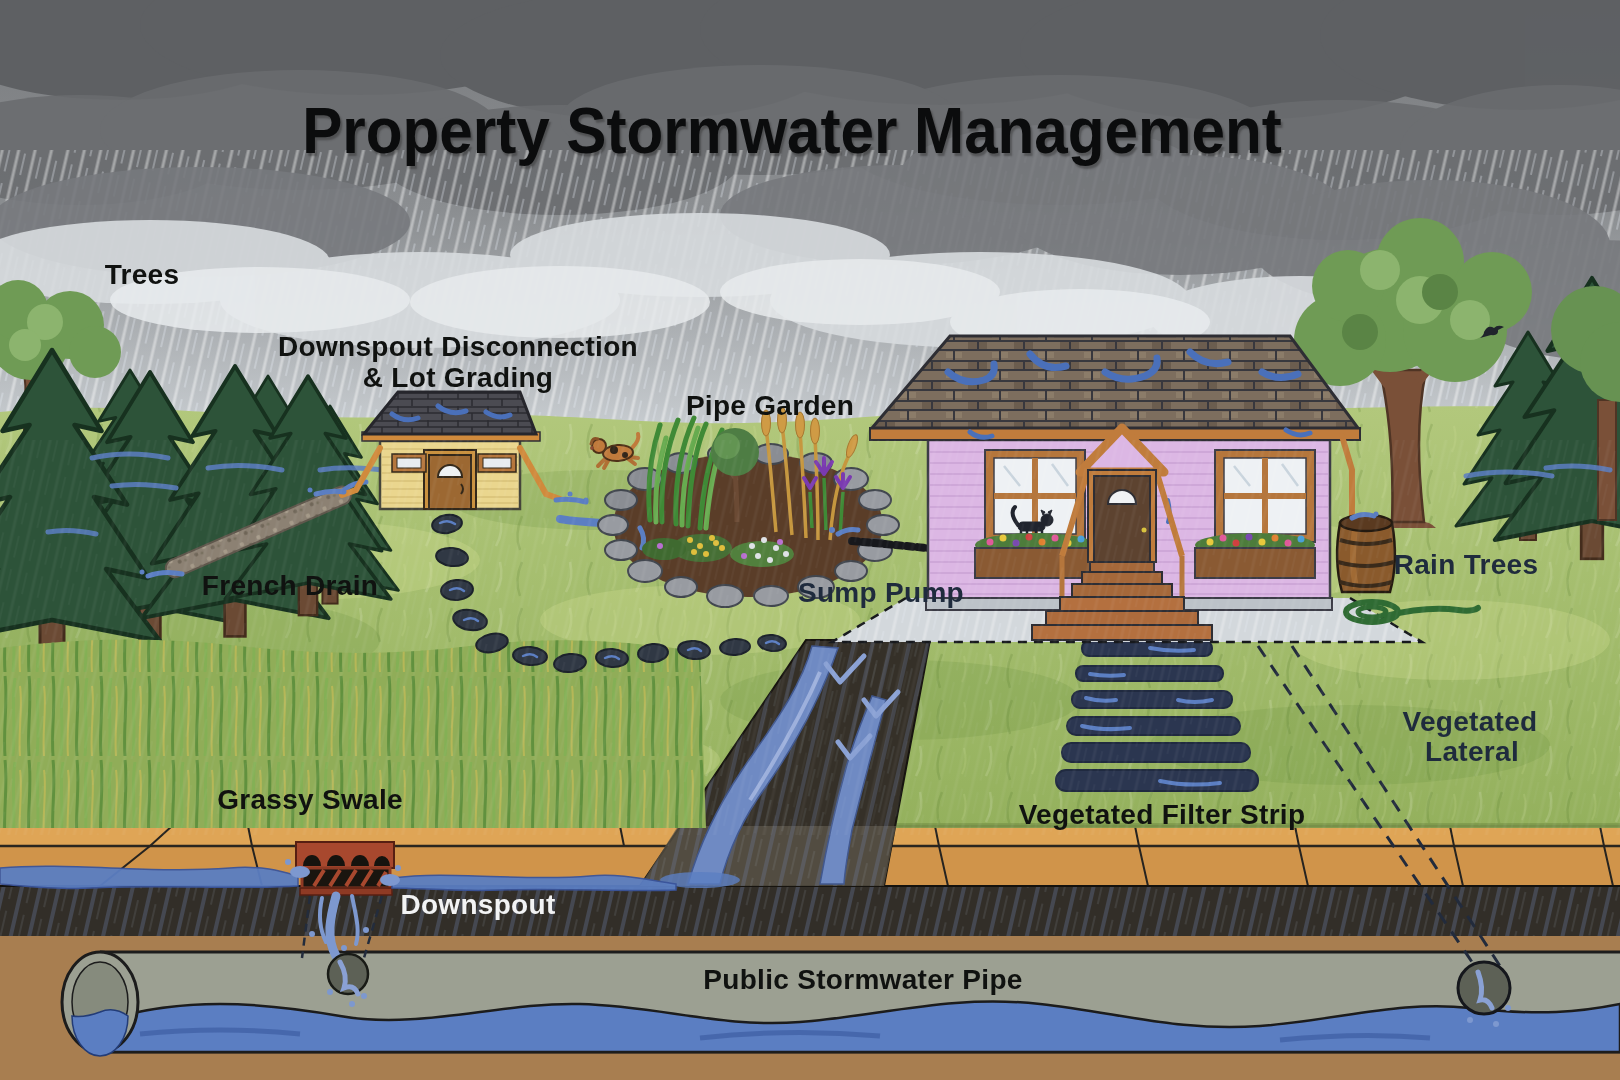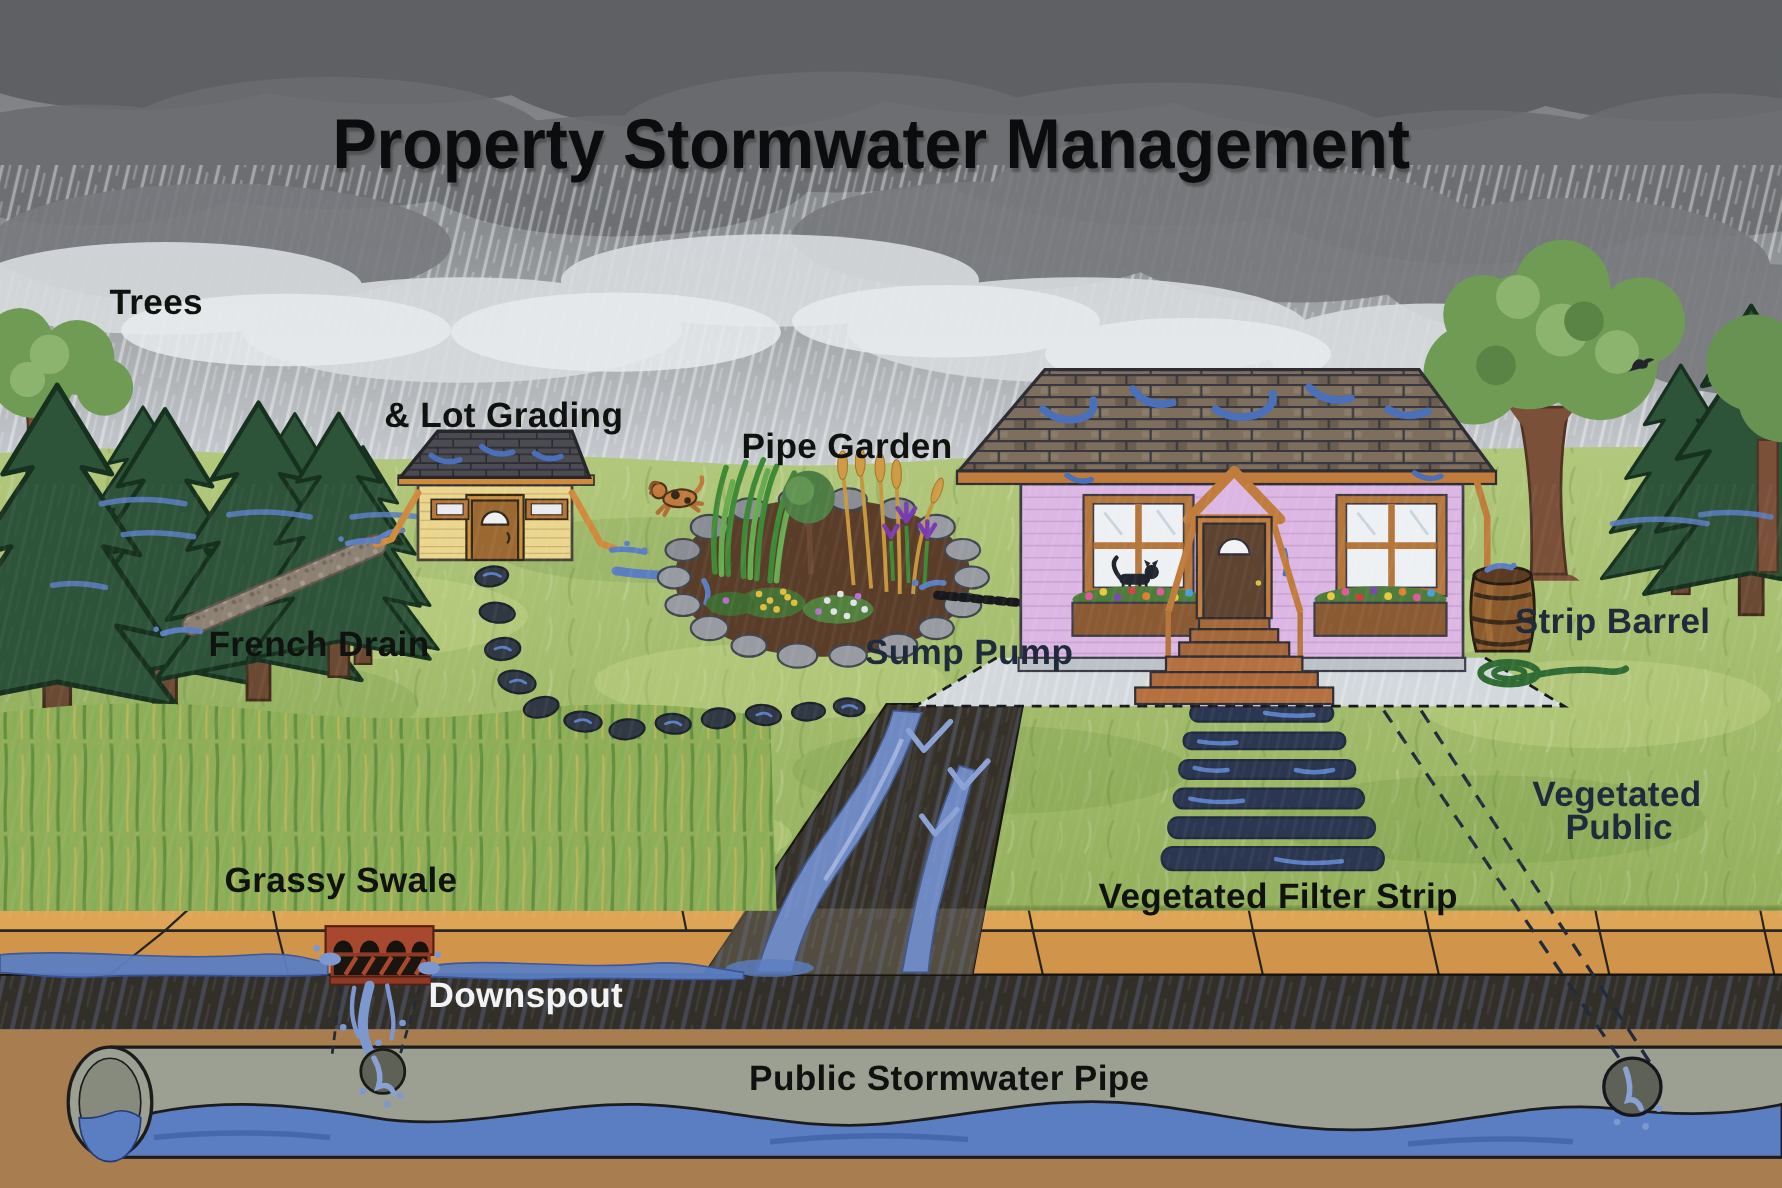--- a/index.html
+++ b/index.html
@@ -1,19 +1,19 @@
 <!DOCTYPE html>
 <html style="--label-dark: #101210; --label-navy: #1f2b3d; --label-light: #f2f3f4; --sky-gray: #7d7f82; --cloud-dark: #5d5f62; --rain-light: #dfe4e8; --grass-green: #a3bf6c; --water-blue: #5b7ec2; --sidewalk-orange: #d0944a; --road-dark: #322e28; --soil-brown: #a87e50; --pipe-gray: #9ca092; --house-pink: #dcb7e4; --shed-yellow: #ead68e; --trim-brown: #c07c3c;"><head>
 <meta charset="utf-8">
 <style>
   html,body{margin:0;padding:0;background:#1c1c1e;}
   .stage{position:relative;width:1620px;height:1080px;overflow:hidden;
          font-family:"Liberation Sans",sans-serif;background:#cfd5da;}
   .stage svg{position:absolute;left:0;top:0;}
-  .lbl{position:absolute;transform:translate(-50%,-50%);font-weight:700;font-size:32px;
+  .lbl{position:absolute;transform:translate(-50%,-50%);font-weight:700;font-size:28px;
        color:var(--label-dark,#101210);white-space:nowrap;letter-spacing:.3px;}
   .lbl.navy{color:var(--label-navy,#1f2b3d);}
   .lbl.light{color:var(--label-light,#f2f3f4);}
   .title{position:absolute;left:792px;top:131px;transform:translate(-50%,-50%) scaleX(.94);
          font-size:64px;font-weight:700;color:#0b0c0d;white-space:nowrap;
          text-shadow:2px 3px 2px rgba(45,45,45,.45);}
 </style>
 </head>
 <body>
 
@@ -539,24 +539,25 @@
     <ellipse cx="1366" cy="523" rx="26" ry="8" fill="#5a3a20" stroke="#241a10" stroke-width="2.5"></ellipse>
     <path d="M1352,518 q10,-6 22,-2" stroke="#5b7ec2" stroke-width="5" fill="none" stroke-linecap="round"></path>
     <circle cx="1376" cy="514" r="2.5" fill="#5b7ec2"></circle>
   </g>
 
   <rect x="0" y="440" width="1620" height="395" fill="url(#rain)" opacity=".10"></rect>
 </svg>
 
   <div class="title">Property Stormwater Management</div>
   <div class="lbl" style="left:142px;top:275px">Trees</div>
+  <div class="lbl" style="left:458px;top:347px">Downspout Disconnection</div>
   <div class="lbl" style="left:458px;top:378px">&amp; Lot Grading</div>
   <div class="lbl" style="left:770px;top:406px">Pipe Garden</div>
   <div class="lbl" style="left:290px;top:586px">French Drain</div>
   <div class="lbl navy" style="left:881px;top:593px">Sump Pump</div>
-  <div class="lbl navy" style="left:1466px;top:565px">Strip Barrel</div>
+  <div class="lbl navy" style="left:1466px;top:565px">Rain Trees</div>
   <div class="lbl navy" style="left:1470px;top:722px">Vegetated</div>
-  <div class="lbl navy" style="left:1472px;top:752px">Public</div>
+  <div class="lbl navy" style="left:1472px;top:752px">Lateral</div>
   <div class="lbl" style="left:310px;top:800px">Grassy Swale</div>
   <div class="lbl light" style="left:478px;top:905px">Downspout</div>
   <div class="lbl" style="left:863px;top:980px">Public Stormwater Pipe</div>
   <div class="lbl" style="left:1162px;top:815px">Vegetated Filter Strip</div>
 </div>
 
 </body></html>

